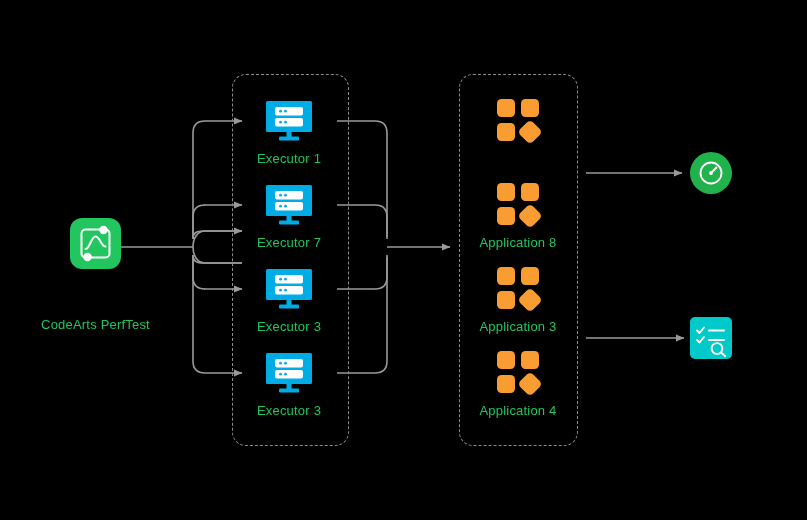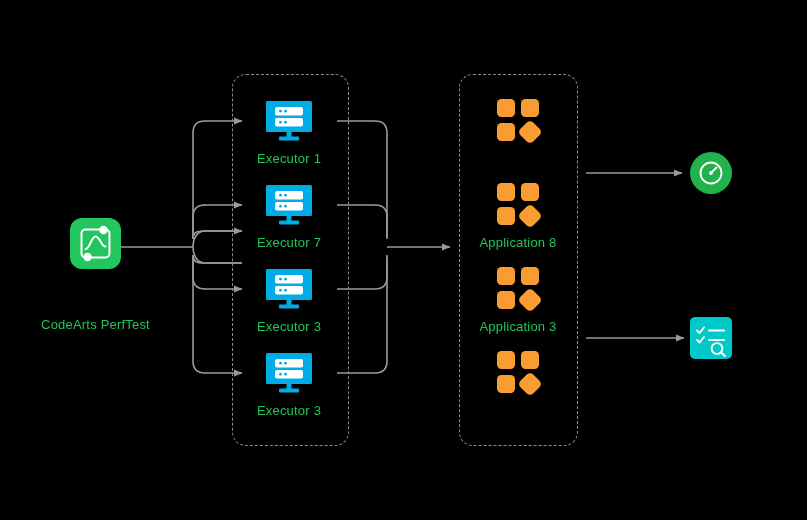--- a/index.html
+++ b/index.html
@@ -155,20 +155,21 @@
   <div class="label" style="left:458px;top:319px;width:120px;">Application 3</div>
 
   <div class="node" style="left:497px;top:351px;">
     <svg width="42" height="42" viewBox="0 0 42 42">
       <rect x="0" y="0" width="18" height="18" rx="4.5" fill="#f99d33"></rect>
       <rect x="24" y="0" width="18" height="18" rx="4.5" fill="#f99d33"></rect>
       <rect x="0" y="24" width="18" height="18" rx="4.5" fill="#f99d33"></rect>
       <rect x="24" y="24" width="18" height="18" rx="4.5" fill="#f99d33" transform="rotate(45 33 33)"></rect>
     </svg>
   </div>
+  <div class="label" style="left:458px;top:403px;width:120px;">Application 4</div>
 
   <div class="node" style="left:690px;top:152px;">
     <svg width="42" height="42" viewBox="0 0 42 42">
       <circle cx="21" cy="21" r="21" fill="#22b24c"></circle>
       <circle cx="21" cy="21" r="10.5" fill="none" stroke="#ffffff" stroke-width="1.8"></circle>
       <path d="M21 21 L26.5 15.5" stroke="#ffffff" stroke-width="1.8" stroke-linecap="round"></path>
       <circle cx="21" cy="21" r="1.9" fill="#ffffff"></circle>
     </svg>
   </div>
 

